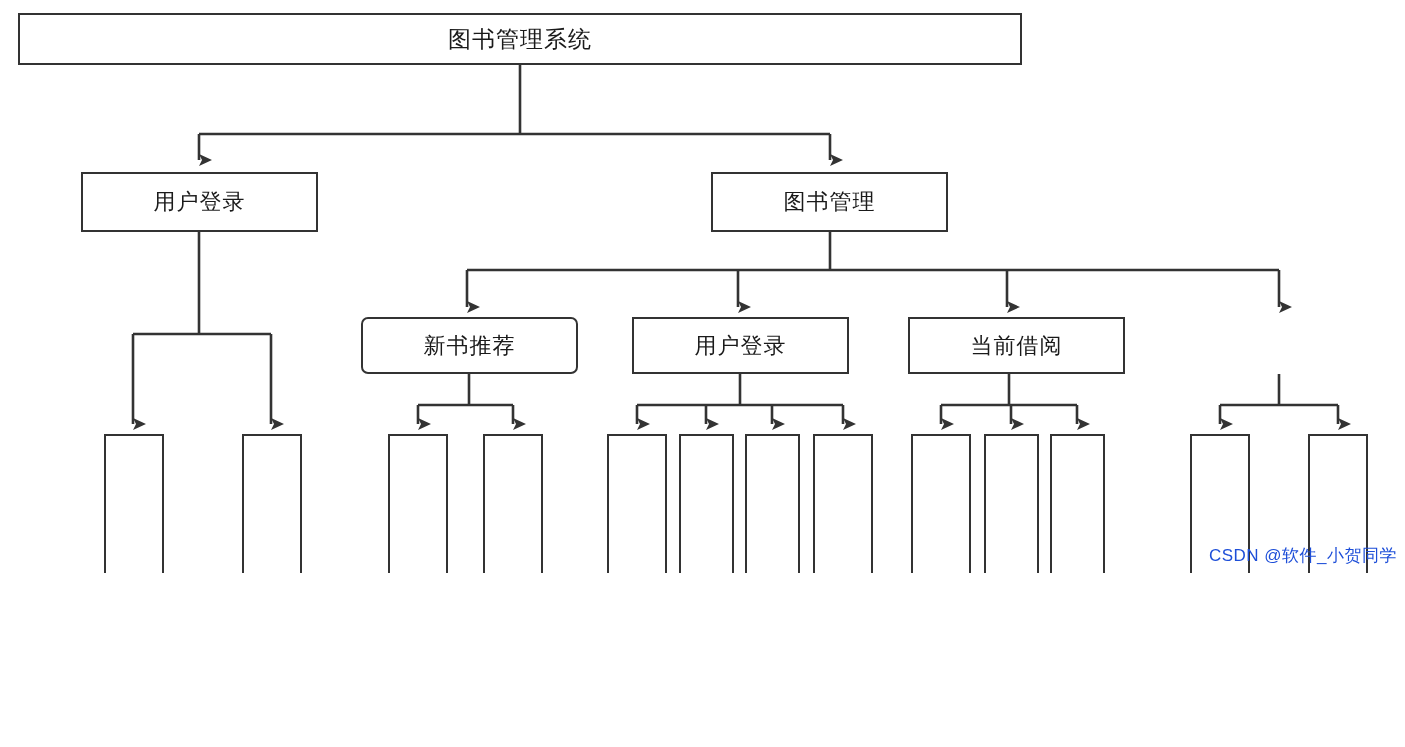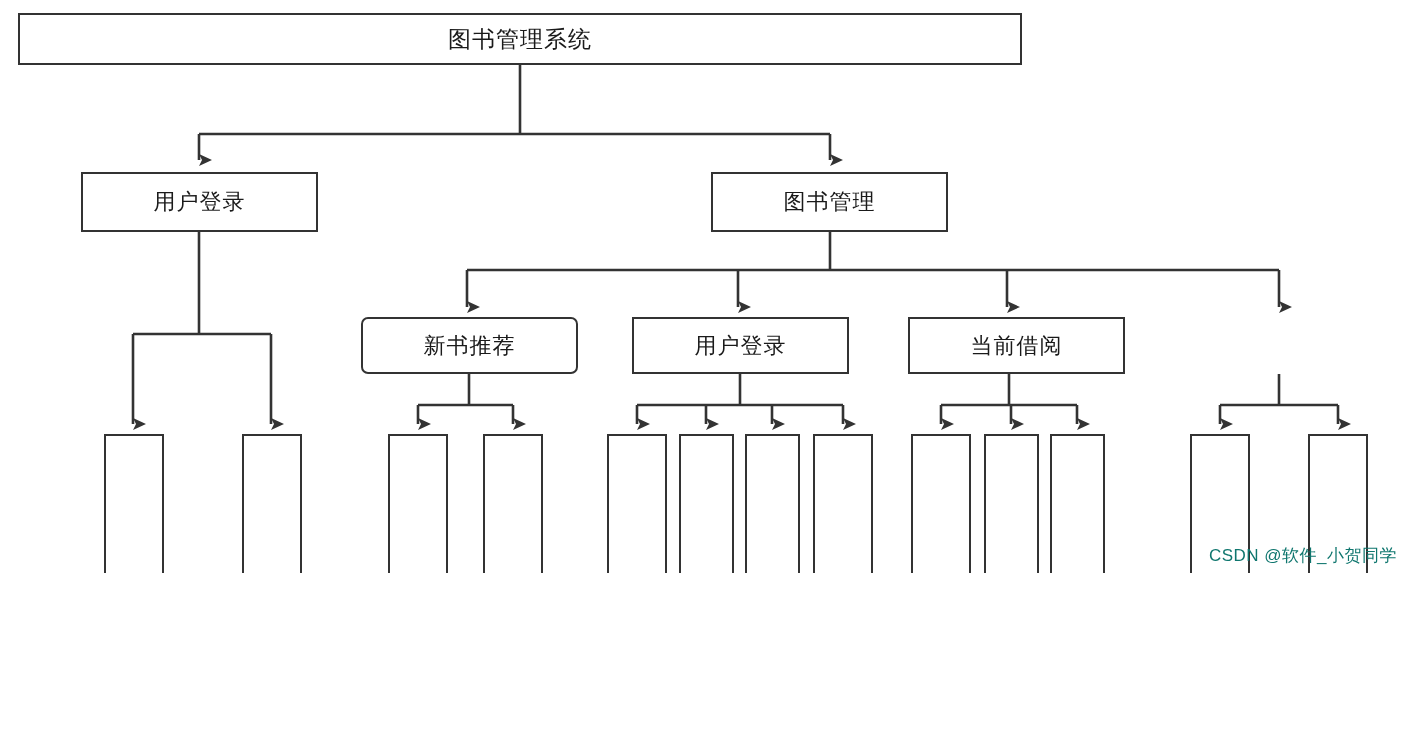--- a/index.html
+++ b/index.html
@@ -58,21 +58,21 @@
     white-space: nowrap;
   }
   .node-v > span {
     display: block;
   }
   .watermark {
     position: absolute;
     right: 8px;
     bottom: 6px;
     font-size: 17px;
-    color: #0f766e;
+    color: #1d4ed8;
     letter-spacing: 0.5px;
     user-select: none;
     white-space: nowrap;
   }
 </style>
 </head>
 <body>
 
 <div id="diagram-canvas">
 

